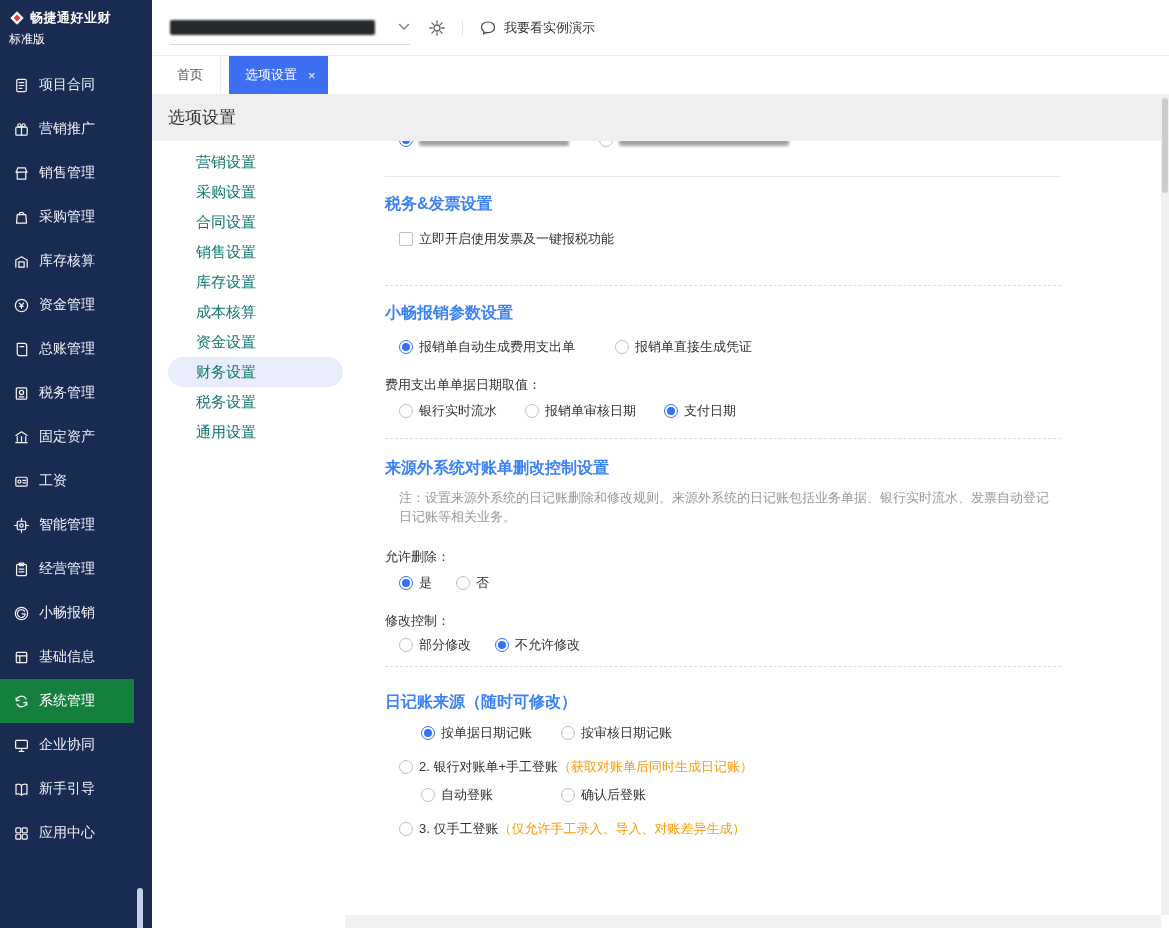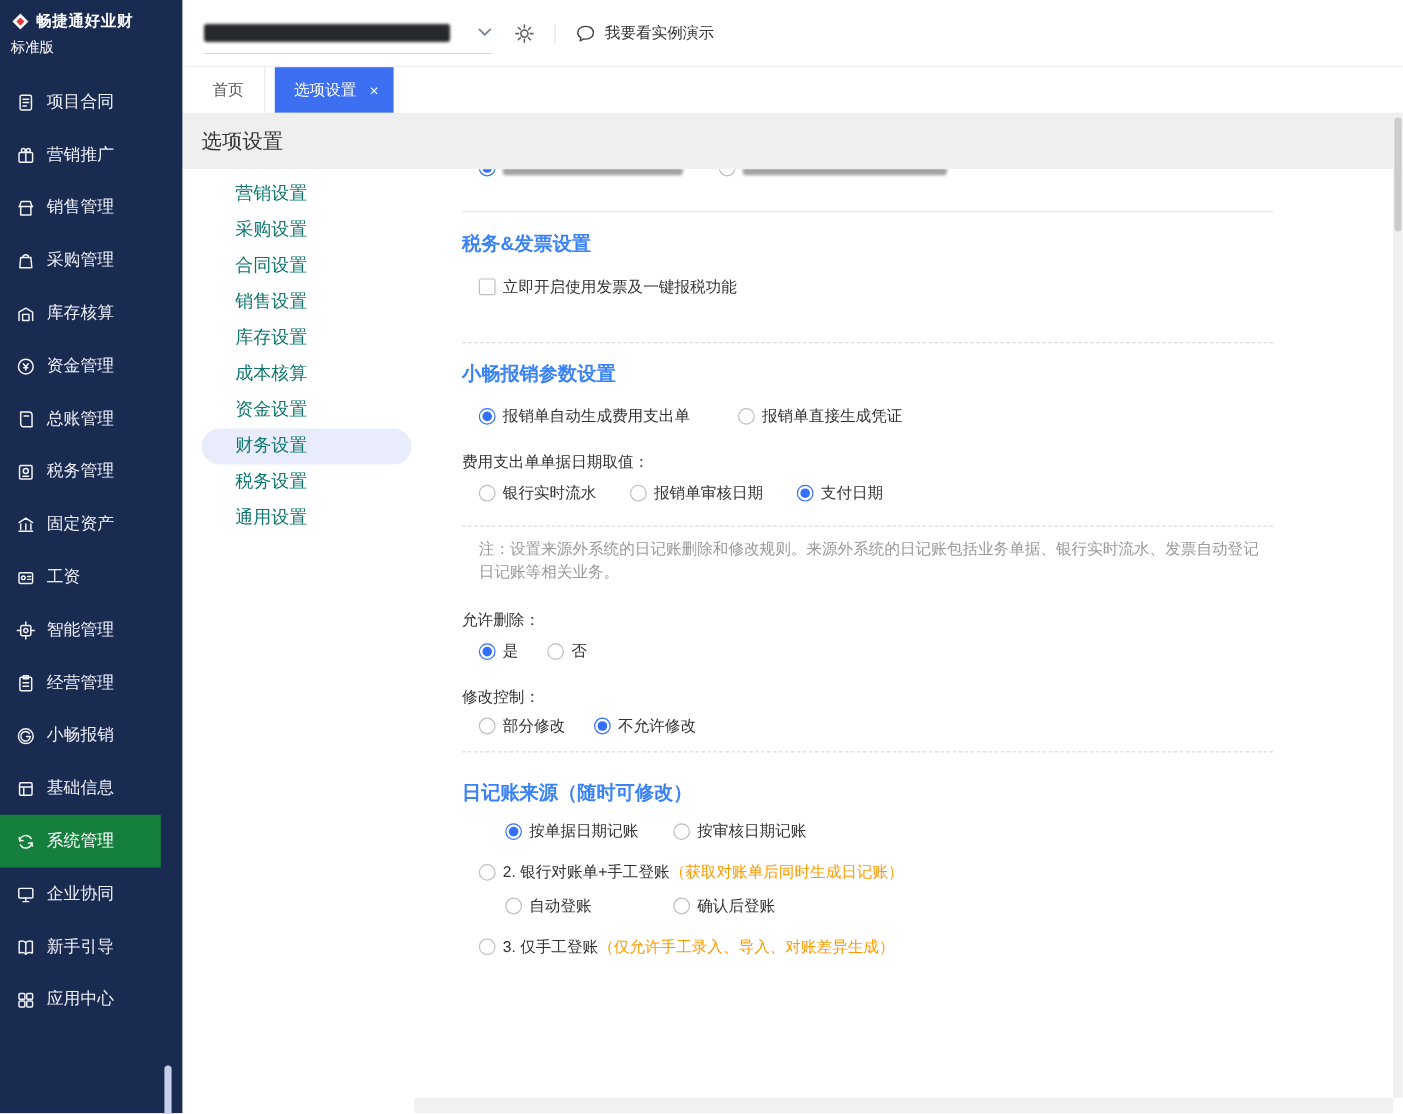--- a/index.html
+++ b/index.html
@@ -312,20 +312,21 @@
             <span class="lbl">报销单审核日期</span>
           </span>
         <span class="radio-item">
             <span class="radio on"></span>
             <span class="lbl">支付日期</span>
           </span>
       </div>
 
       <div class="sep dashed" style="margin-top:18px"></div>
 
+      <div class="h" style="margin-top:18px">来源外系统对账单删改控制设置</div>
       <div class="note ind" style="margin-top:9px;width:655px">注：设置来源外系统的日记账删除和修改规则。来源外系统的日记账包括业务单据、银行实时流水、发票自动登记日记账等相关业务。</div>
       <div class="lbl" style="margin-top:22px">允许删除：</div>
       <div class="row ind" style="margin-top:8px;gap:24px">
         <span class="radio-item">
             <span class="radio on"></span>
             <span class="lbl">是</span>
           </span>
         <span class="radio-item">
             <span class="radio"></span>
             <span class="lbl">否</span>

